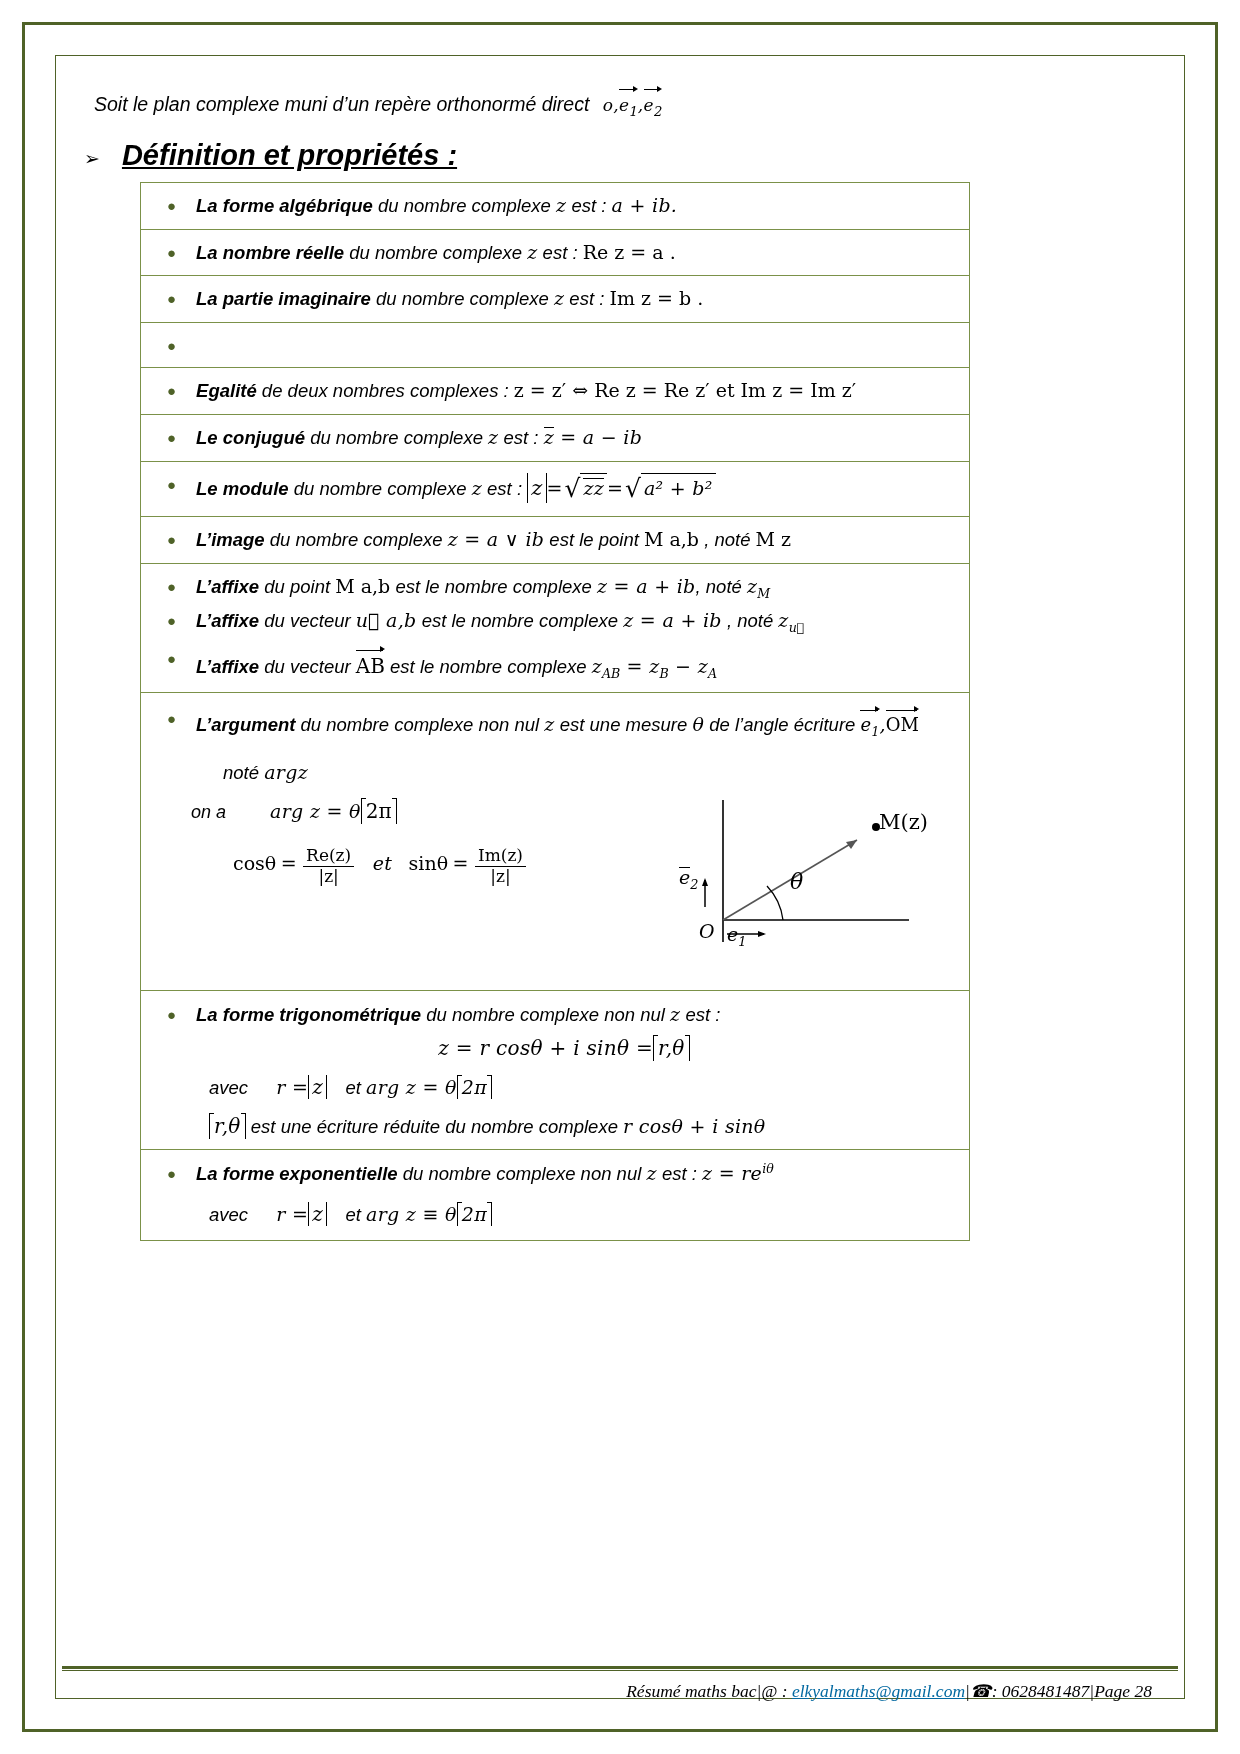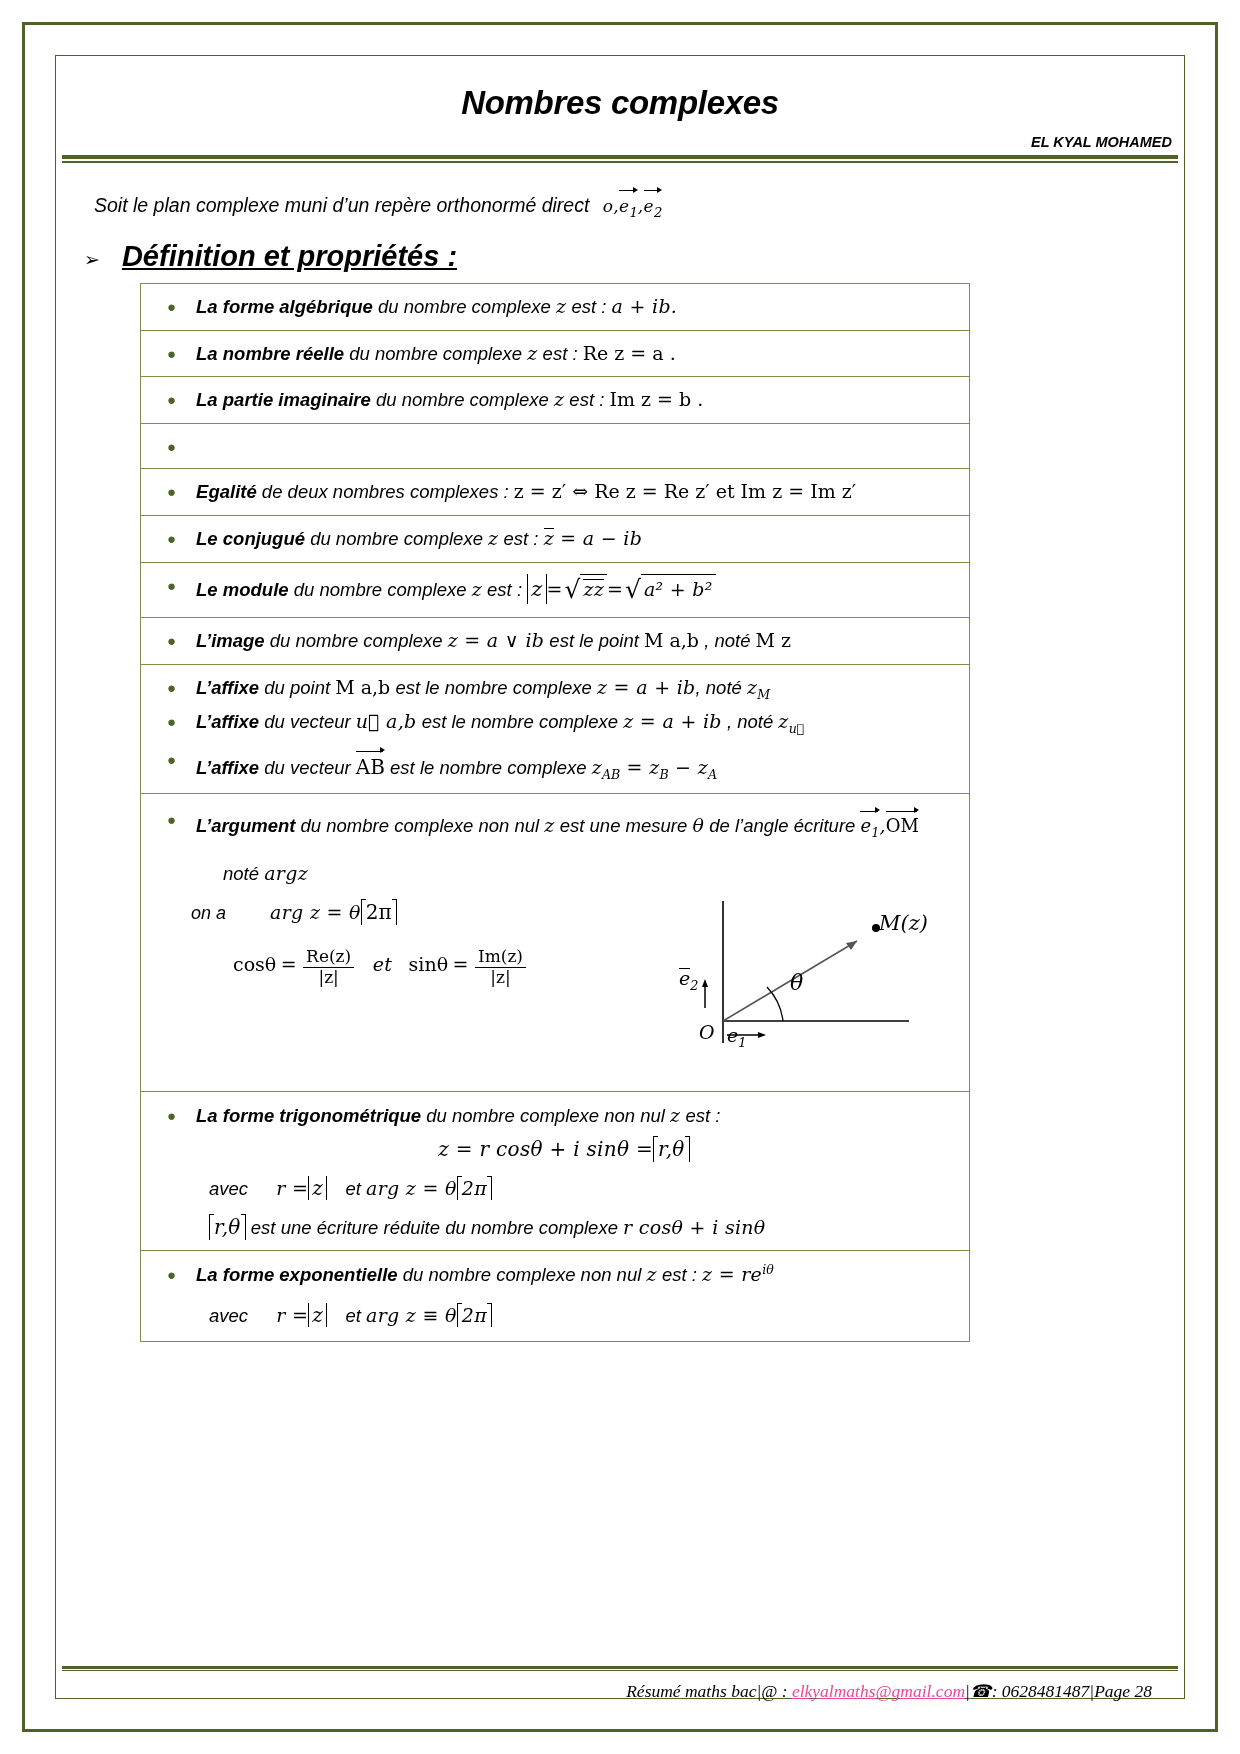--- a/index.html
+++ b/index.html
@@ -263,36 +263,31 @@
   .footer-row {
     display: flex;
     align-items: center;
     justify-content: flex-end;
     font-family: "Liberation Serif", serif;
     font-style: italic;
     font-size: 17.5px;
     padding: 0 26px;
   }
   .footer-row .sep { font-weight: normal; }
-  .footer-mail { color: #ec4899; text-decoration: underline; }
+  .footer-mail { color: #0369a1; text-decoration: underline; }
 </style>
 </head>
 <body>
 
 <div class="page-frame">
   <div class="page-frame-inner"></div>
 </div>
 
 <div class="content">
 
-  <div>
-    <div class="doc-title">Nombres complexes</div>
-    <div class="author-line">EL KYAL MOHAMED</div>
-    <div class="header-rule"></div>
-  </div>
 
   <div class="intro">
 
     <div class="intro-line">
       <span>Soit le plan complexe muni d’un repère orthonormé direct</span>
       <span style="display:inline-block; position:relative; padding-left:8px;">
         <span class="m" style="font-size:17px;">o,</span><span class="vecarrow"><span class="m" style="font-size:17px;">e</span><sub class="ms">1</sub></span><span class="m" style="font-size:17px;">,</span><span class="vecarrow"><span class="m" style="font-size:17px;">e</span><sub class="ms">2</sub></span>
       </span>
     </div>
   </div>
@@ -430,21 +425,21 @@
             <path d="M 122,128 A 60,60 0 0 0 106,94" fill="none" stroke="#000" stroke-width="1.3"></path>
 
             <circle cx="215" cy="35" r="4" fill="#000"></circle>
 
             <line x1="66" y1="142" x2="103" y2="142" stroke="#000" stroke-width="1.5"></line>
             <polygon points="105,142 97,139 97,145" fill="#000"></polygon>
 
             <line x1="44" y1="115" x2="44" y2="88" stroke="#000" stroke-width="1.5"></line>
             <polygon points="44,86 41,94 47,94" fill="#000"></polygon>
           </svg>
-          <span style="position:absolute; left:218px; top:18px; font-family:'DejaVu Serif',serif; font-style:italic; font-size:21px;">M(z)</span>
+          <span style="position:absolute; left:218px; top:18px; font-family:'DejaVu Serif',serif; font-size:21px;">M(z)</span>
           <span style="position:absolute; left:129px; top:77px; font-family:'DejaVu Serif',serif; font-style:italic; font-size:22px;">θ</span>
           <span style="position:absolute; left:18px; top:74px; font-family:'DejaVu Serif',serif; font-style:italic; font-size:19px;"><span class="overline">e</span><sub class="ms">2</sub></span>
           <span style="position:absolute; left:66px; top:131px; font-family:'DejaVu Serif',serif; font-style:italic; font-size:19px;"><span>e</span><sub class="ms">1</sub></span>
           <span style="position:absolute; left:38px; top:128px; font-family:'DejaVu Serif',serif; font-style:italic; font-size:19px;">O</span>
         </div>
       </div>
     </div>
 
     <div class="tri-block">
       <div class="arg-head">

